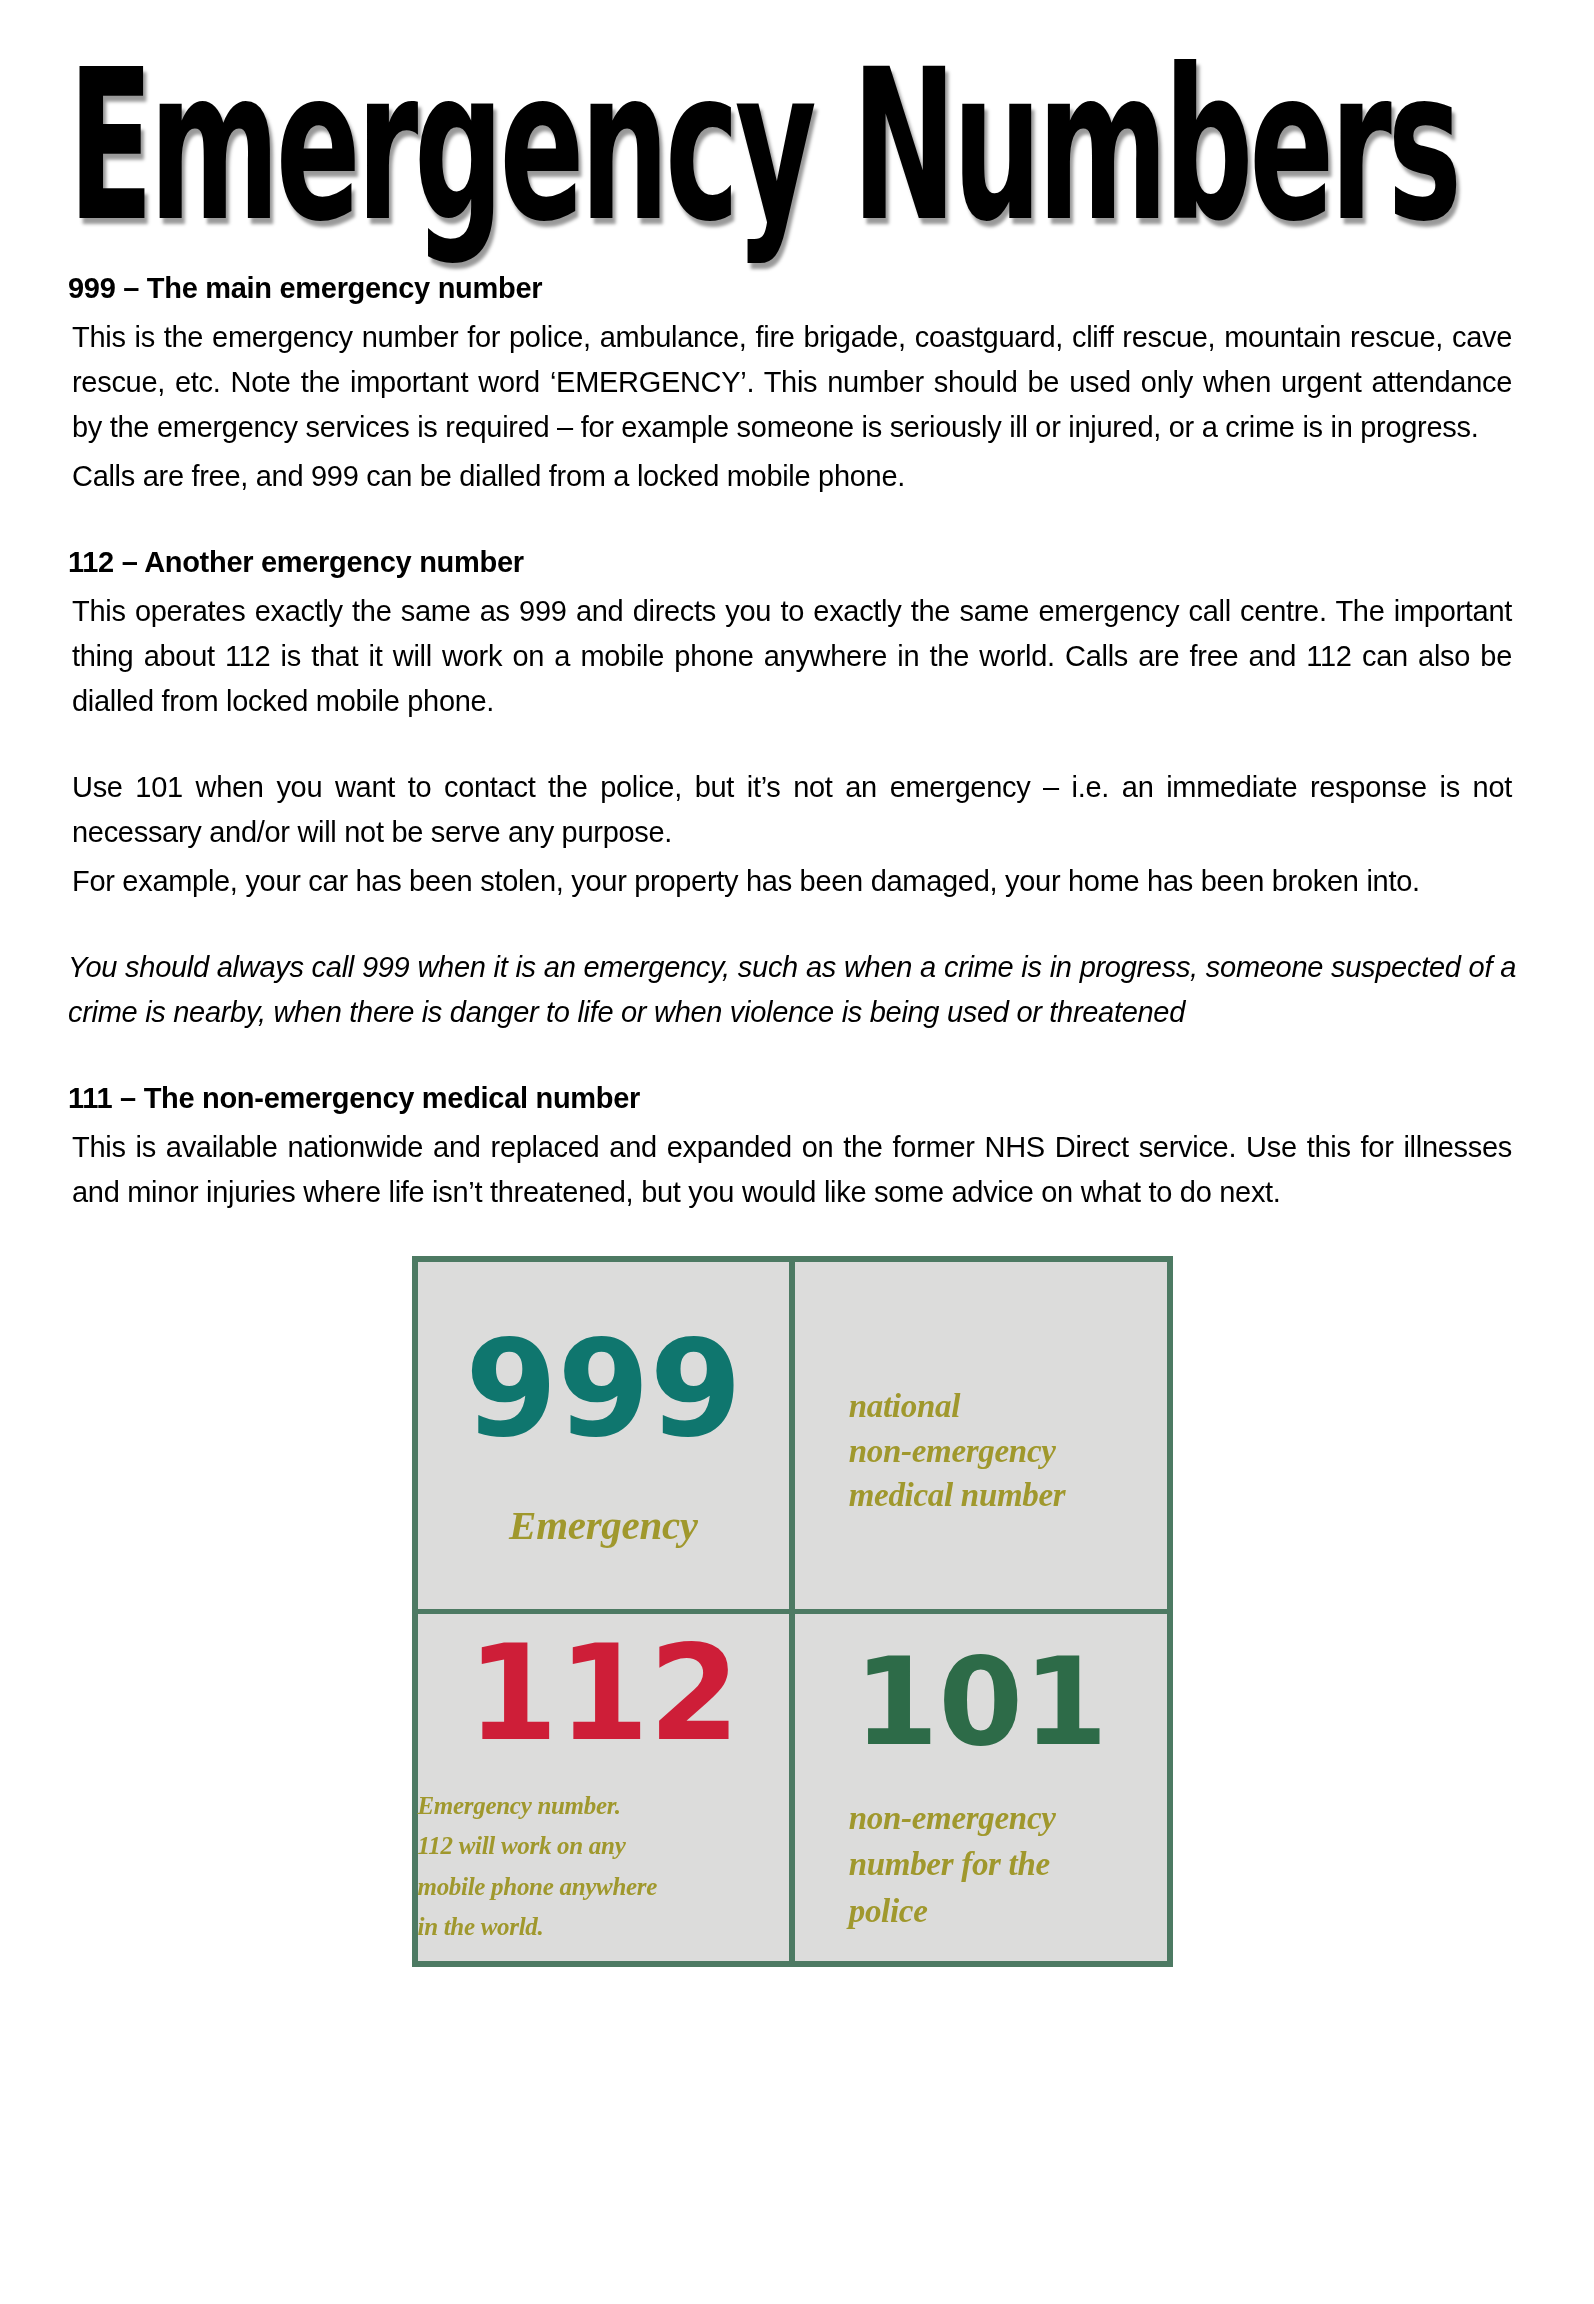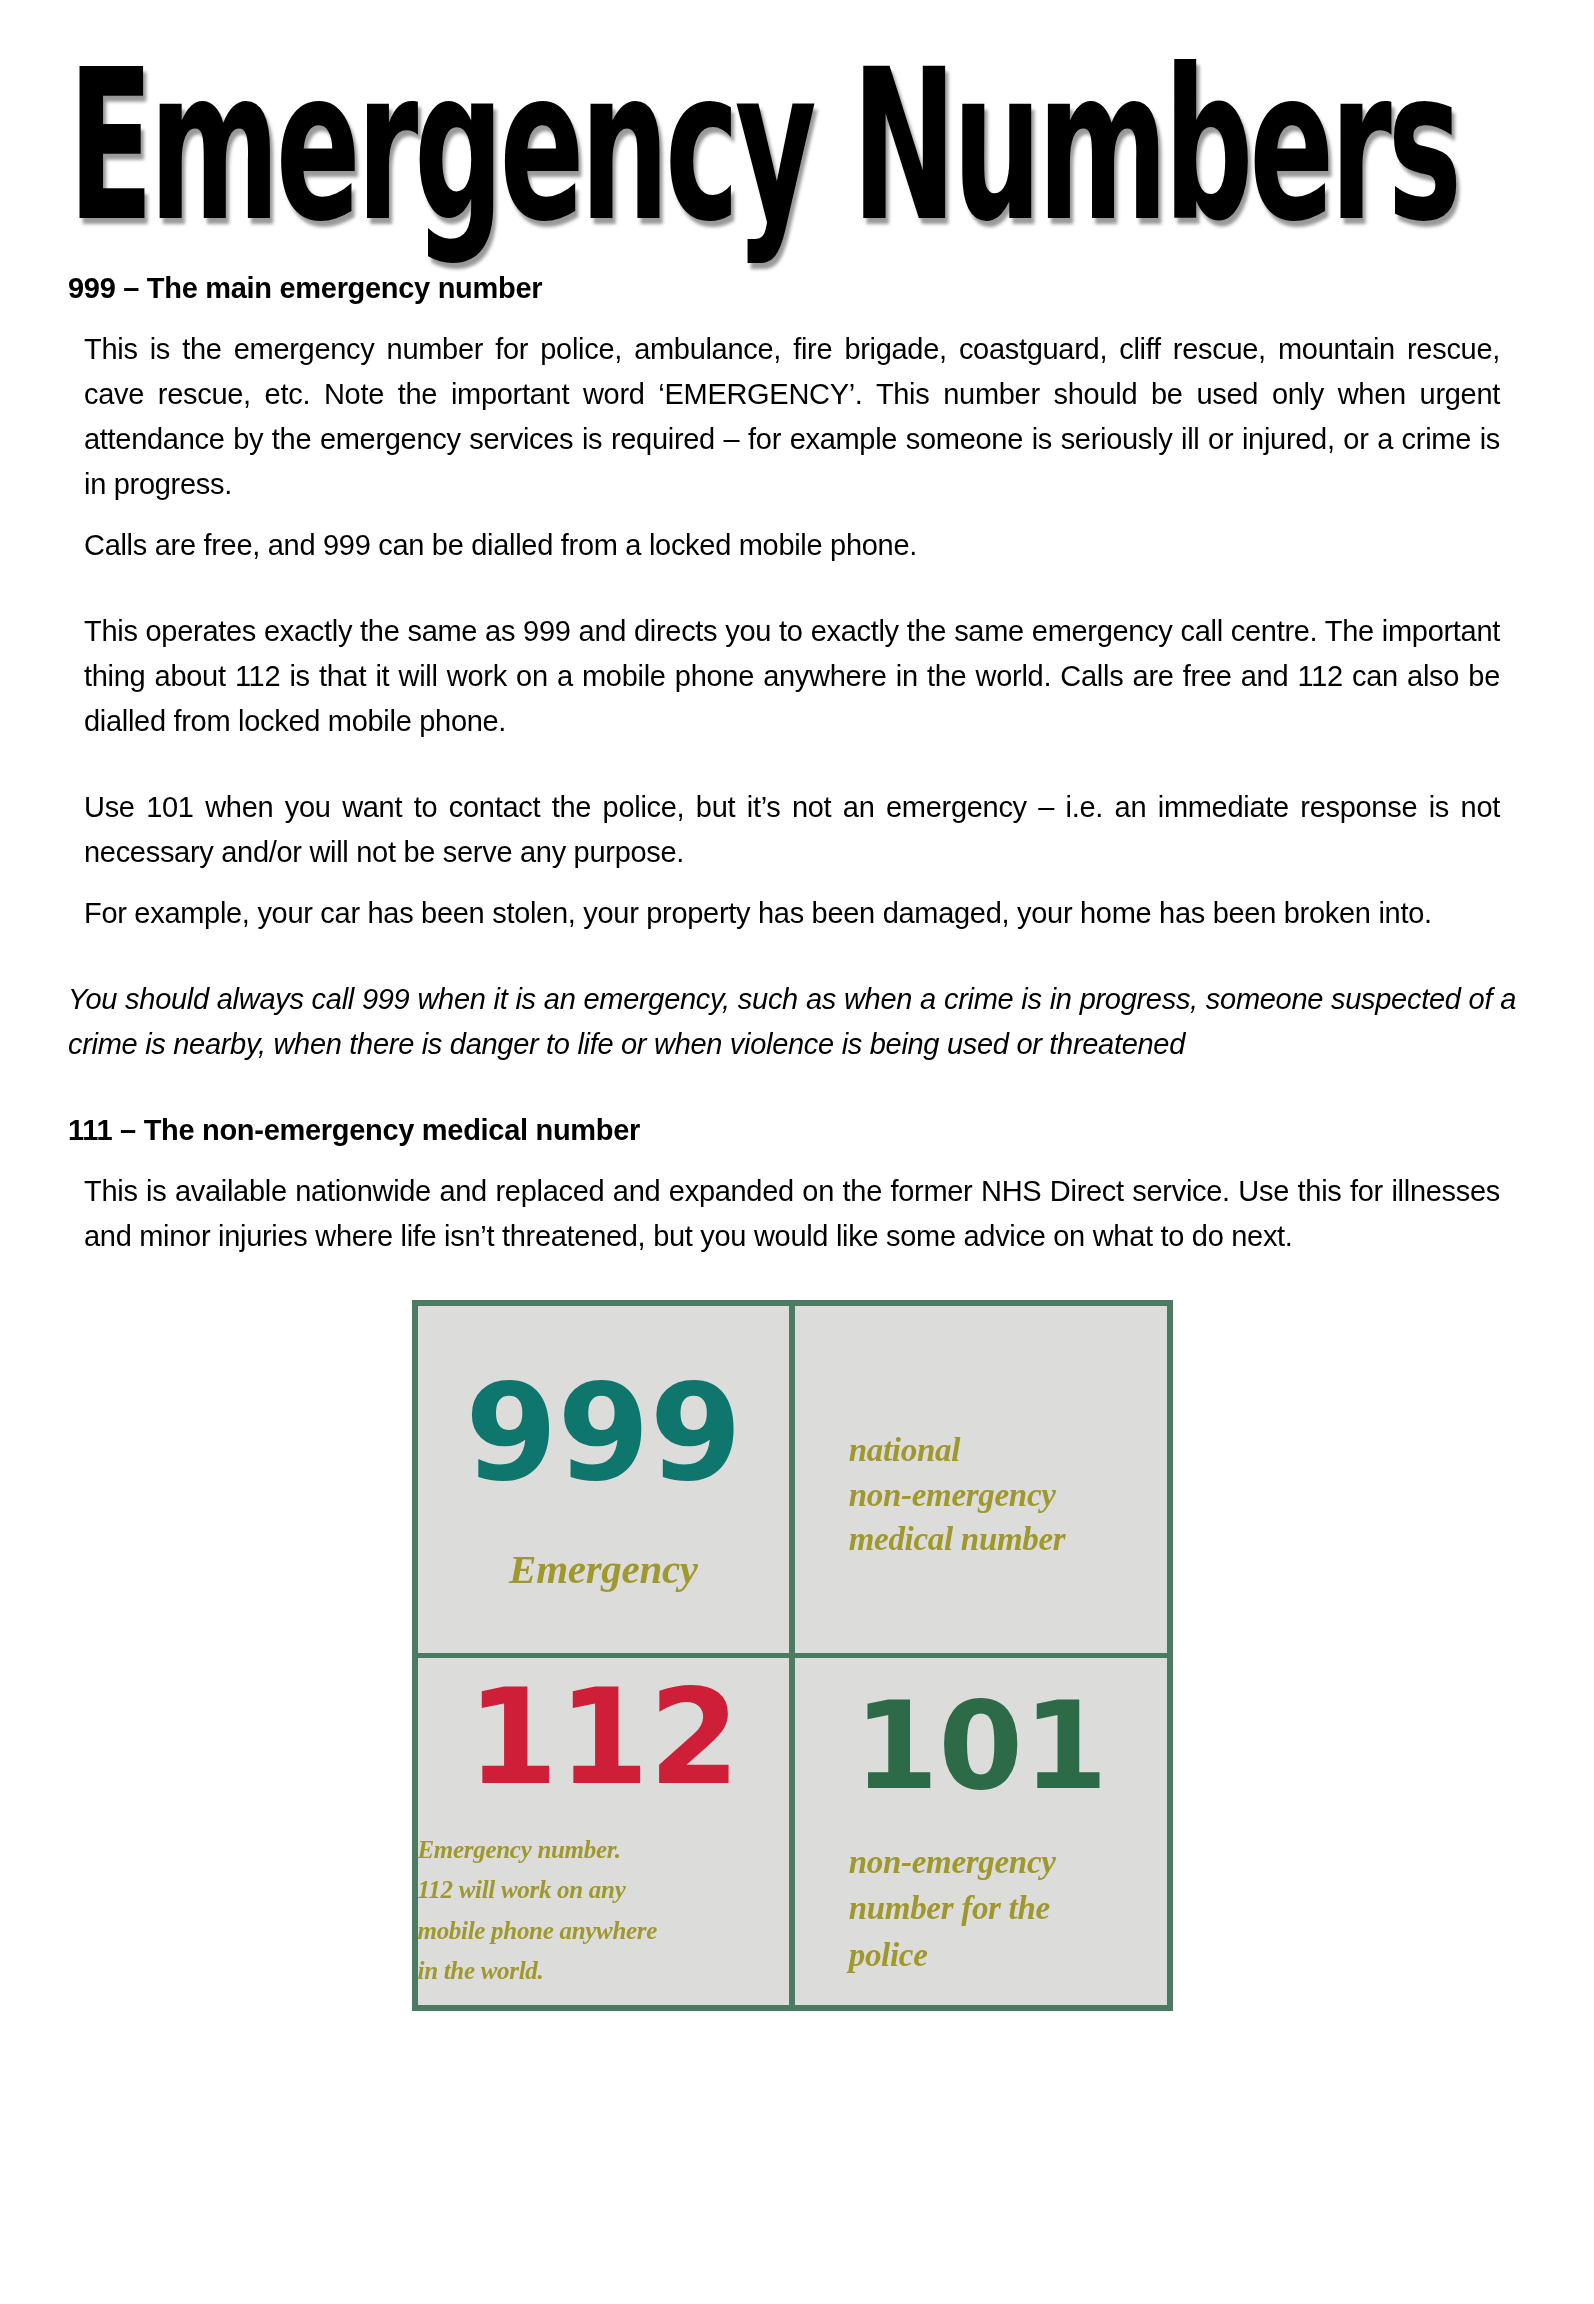--- a/index.html
+++ b/index.html
@@ -38,21 +38,21 @@
     letter-spacing: -0.3px;
   }
   .section { margin: 0 0 41px 0; }
   .section h2 {
     margin: 0;
     font-size: 29px;
     line-height: 45px;
     font-weight: bold;
   }
   .section p, p.note {
-    margin: 16px;
+    margin: 4px;
     text-align: justify;
   }
   p.note {
     font-style: italic;
     margin: 16px 0 41px 0;
   }
   
   .phone-table {
     width: 749px;
     margin: 20px auto 0 auto;
@@ -101,20 +101,21 @@
 
   <div class="body-text">
 
     <div class="section">
       <h2>999 – The main emergency number</h2>
       <p>This is the emergency number for police, ambulance, fire brigade, coastguard, cliff rescue, mountain rescue, cave rescue, etc. Note the important word ‘EMERGENCY’. This number should be used only when urgent attendance by the emergency services is required – for example someone is seriously ill or injured, or a crime is in progress.</p>
       <p>Calls are free, and 999 can be dialled from a locked mobile phone.</p>
     </div>
 
     <div class="section">
+      <h2>112 – Another emergency number</h2>
       <p>This operates exactly the same as 999 and directs you to exactly the same emergency call centre. The important thing about 112 is that it will work on a mobile phone anywhere in the world. Calls are free and 112 can also be dialled from locked mobile phone.</p>
     </div>
 
     <div class="section">
       <p>Use 101 when you want to contact the police, but it’s not an emergency – i.e. an immediate response is not necessary and/or will not be serve any purpose.</p>
       <p>For example, your car has been stolen, your property has been damaged, your home has been broken into.</p>
     </div>
 
     <p class="note">You should always call 999 when it is an emergency, such as when a crime is in progress, someone suspected of a crime is nearby, when there is danger to life or when violence is being used or threatened</p>
 

